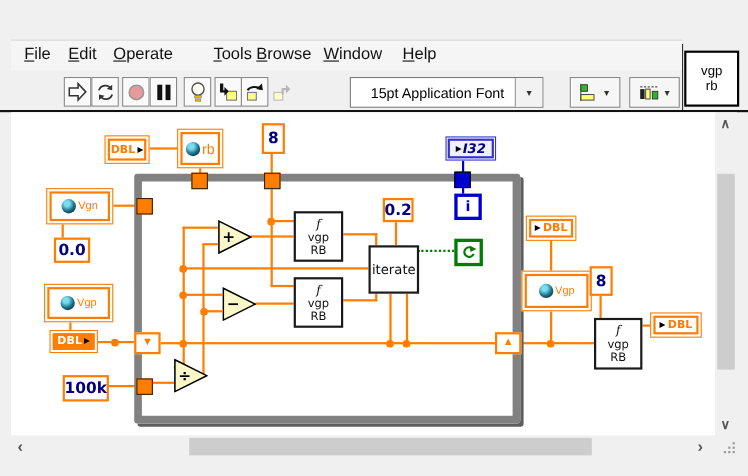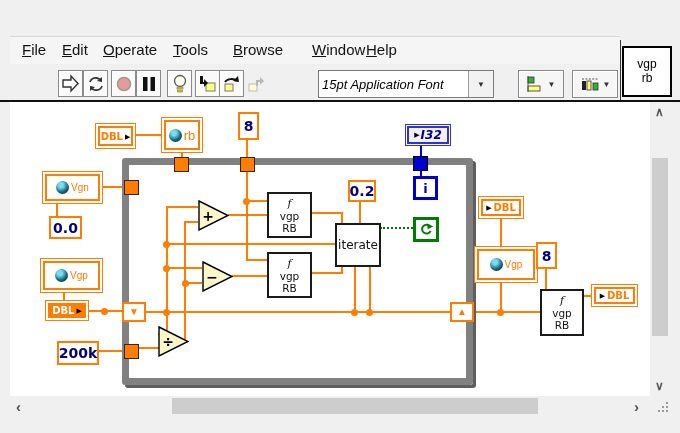--- a/index.html
+++ b/index.html
@@ -19,21 +19,21 @@
   .menubar{position:absolute;left:10px;top:36px;width:610px;height:28px;background:#f5f5f5;border-top:1px solid #d8d8d8;}
   .menuitem{position:absolute;top:4px;font-size:15px;color:#111;white-space:nowrap;}
   .menuitem .u{text-decoration:underline;}
   
   .toolbar{position:absolute;left:0;top:64px;width:680px;height:36px;background:#f0f0f0;}
   .tbtn{position:absolute;top:70px;width:25px;height:27px;background:#fafafa;border:1px solid #8a8a8a;
         box-shadow:inset 1px 1px 0 #fff;display:flex;align-items:center;justify-content:center;box-sizing:border-box;}
   .tbtn.flat{border:none;background:transparent;box-shadow:none;}
   .blackline{position:absolute;left:0;top:100px;width:680px;height:2px;background:#111;}
   .fontsel{position:absolute;left:318px;top:70px;width:176px;height:28px;background:#fff;border:1px solid #7a7a7a;box-sizing:border-box;display:flex;align-items:center;}
-  .fontsel .label{flex:1;padding-left:3px;font-size:13px;color:#000;white-space:nowrap;overflow:hidden;font-style:italic;}
+  .fontsel .label{flex:1;padding-left:18px;font-size:13px;color:#000;white-space:nowrap;overflow:hidden;}
   .fontsel .arrow{width:24px;height:100%;border-left:1px solid #9a9a9a;background:#f2f2f2;display:flex;align-items:center;justify-content:center;font-size:8px;color:#333;}
   .dropbtn{position:absolute;top:70px;width:46px;height:28px;border:1px solid #8a8a8a;background:#f6f6f6;box-shadow:inset 1px 1px 0 #fff;display:flex;align-items:center;justify-content:center;gap:3px;box-sizing:border-box;font-size:8px;color:#333;}
   .iconpanel-line{position:absolute;left:620px;top:40px;width:1px;height:60px;background:#333;}
   .viicon{position:absolute;left:622px;top:46px;width:50px;height:51px;background:#fff;border:2px solid #000;box-sizing:border-box;
           display:flex;flex-direction:column;align-items:center;justify-content:center;font-size:12px;color:#000;line-height:1.15;}
   
   .canvas{position:absolute;left:10px;top:102px;width:640px;height:294px;background:#ffffff;border-right:1px solid #e2e2e2;}
   .vscroll{position:absolute;left:650px;top:102px;width:20px;height:294px;background:#f0f0f0;}
   .vthumb{position:absolute;left:652px;top:158px;width:16px;height:178px;background:#cdcdcd;}
   .hscroll{position:absolute;left:10px;top:396px;width:640px;height:20px;background:#f0f0f0;}
@@ -81,23 +81,23 @@
 </head>
 <body>
 
 <div id="root">
 
 
   <div class="menubar">
     <span class="menuitem" style="left:12px"><span class="u">F</span>ile</span>
     <span class="menuitem" style="left:52px"><span class="u">E</span>dit</span>
     <span class="menuitem" style="left:93px"><span class="u">O</span>perate</span>
-    <span class="menuitem" style="left:163px"><span class="u">T</span>ools</span>
+    <span class="menuitem" style="left:184px"><span class="u">T</span>ools</span>
     <span class="menuitem" style="left:223px"><span class="u">B</span>rowse</span>
-    <span class="menuitem" style="left:302px"><span class="u">W</span>indow</span>
+    <span class="menuitem" style="left:284px"><span class="u">W</span>indow</span>
     <span class="menuitem" style="left:356px"><span class="u">H</span>elp</span>
   </div>
 
   <div class="toolbar"></div>
 
   <div class="tbtn" style="left:58px">
     <svg width="19" height="19" viewBox="0 0 19 19">
       <path d="M2 6 h8 v-4 l7 7.5 -7 7.5 v-4 h-8 z" fill="#ffffff" stroke="#333" stroke-width="1.4"></path>
     </svg>
   </div>
@@ -279,21 +279,21 @@
         <span class="globe"></span>
         <span class="gname">Vgp</span>
       </div>
   </div>
   <div class="obox" style="left:45px;top:300px;width:44px;height:21px">
     <div class="in filled">
         <span class="dbltxt">DBL</span>
         <span class="blkarrow">▶</span>
       </div>
   </div>
-  <div class="numc" style="left:57px;top:341px;width:42px;height:24px">200k</div>
+  <div class="numc" style="left:57px;top:341px;width:42px;height:24px">100k</div>
 
   <div class="opnode" style="left:198px;top:200px">
     <svg width="31" height="31" viewBox="0 0 31 31">
         <polygon points="1,1 30,15.5 1,30" fill="#fcf7c9" stroke="#000" stroke-width="1.4"></polygon>
       </svg>
     <span class="glyph">+</span>
   </div>
   <div class="opnode" style="left:202px;top:261px">
     <svg width="31" height="31" viewBox="0 0 31 31">
         <polygon points="1,1 30,15.5 1,30" fill="#fcf7c9" stroke="#000" stroke-width="1.4"></polygon>

